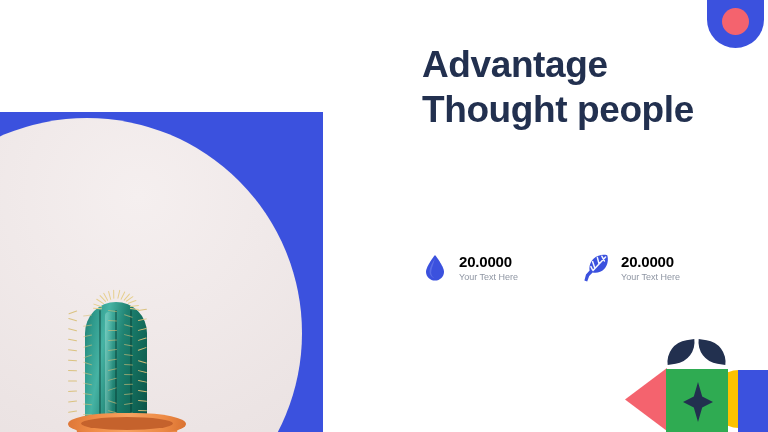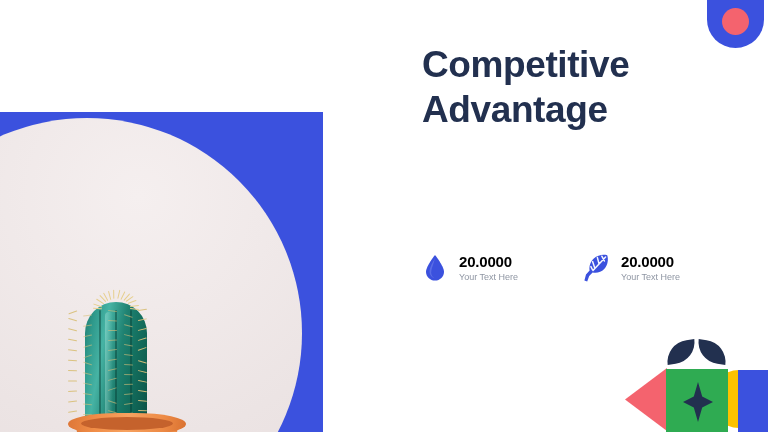--- a/index.html
+++ b/index.html
@@ -397,22 +397,22 @@
       <div class="pot-body"></div>
 
       <div class="pot-rim">
         <div class="pot-rim-inner"></div>
       </div>
     </div>
   </div>
 
   <div class="content">
     <h1 class="headline">
-      <span class="l">Competitive</span>
       <span class="l">Advantage</span>
+      <span class="l">Thought people</span>
     </h1>
   </div>
 
   <div class="stats">
 
     <div class="stat">
       <span class="stat-icon">
         <svg width="20" height="26" viewBox="0 0 20 26" aria-hidden="true">
           <path d="M10 0 C10 0 19 11.2 19 16.8 C19 21.9 14.97 25.6 10 25.6 C5.03 25.6 1 21.9 1 16.8 C1 11.2 10 0 10 0 Z" fill="#3b51de"></path>
           <path d="M10 3.4 C10 3.4 5.2 10.5 4.6 15.6 C4.2 19.2 6.1 22.4 9.4 23.3 C6.6 21.4 5.6 18.6 6.4 15.3 C7.0 12.6 8.6 8.2 10 3.4 Z" fill="#5f72e8" opacity="0.85"></path>

